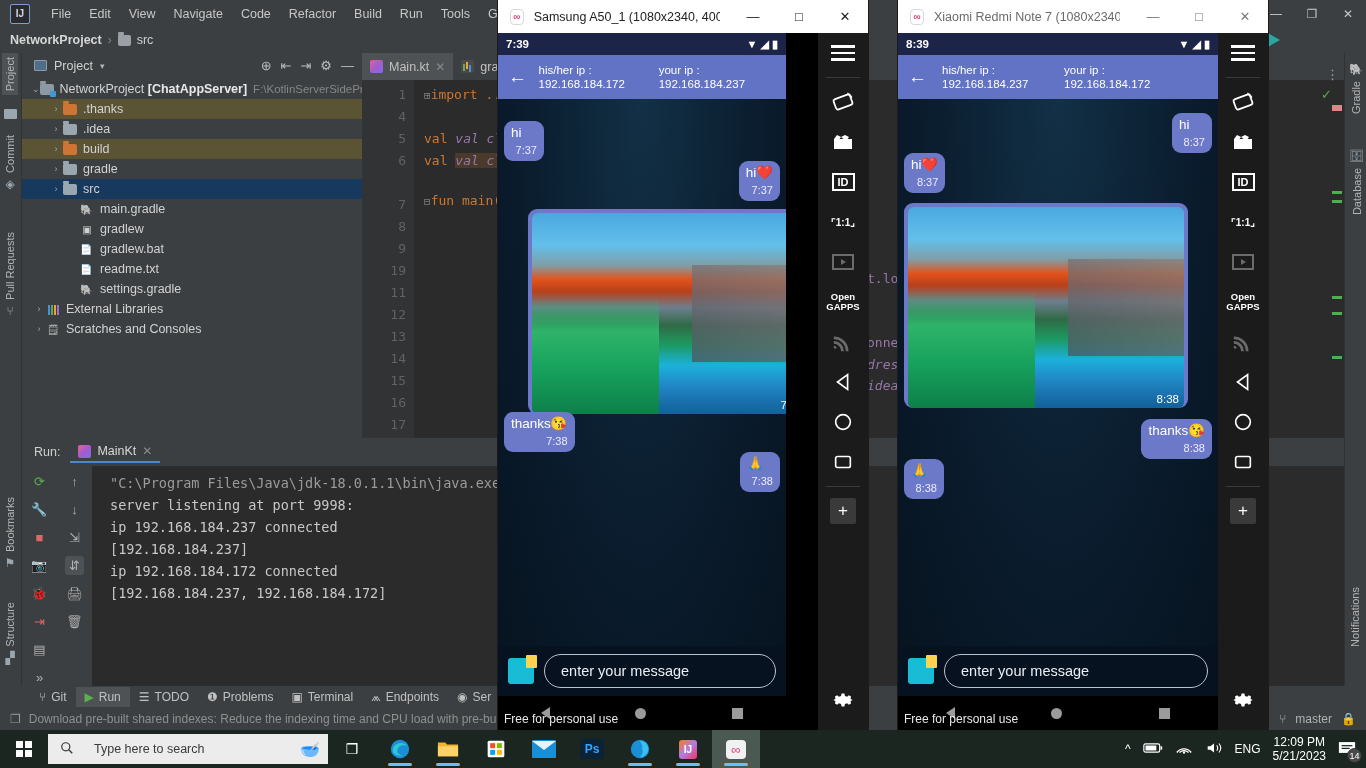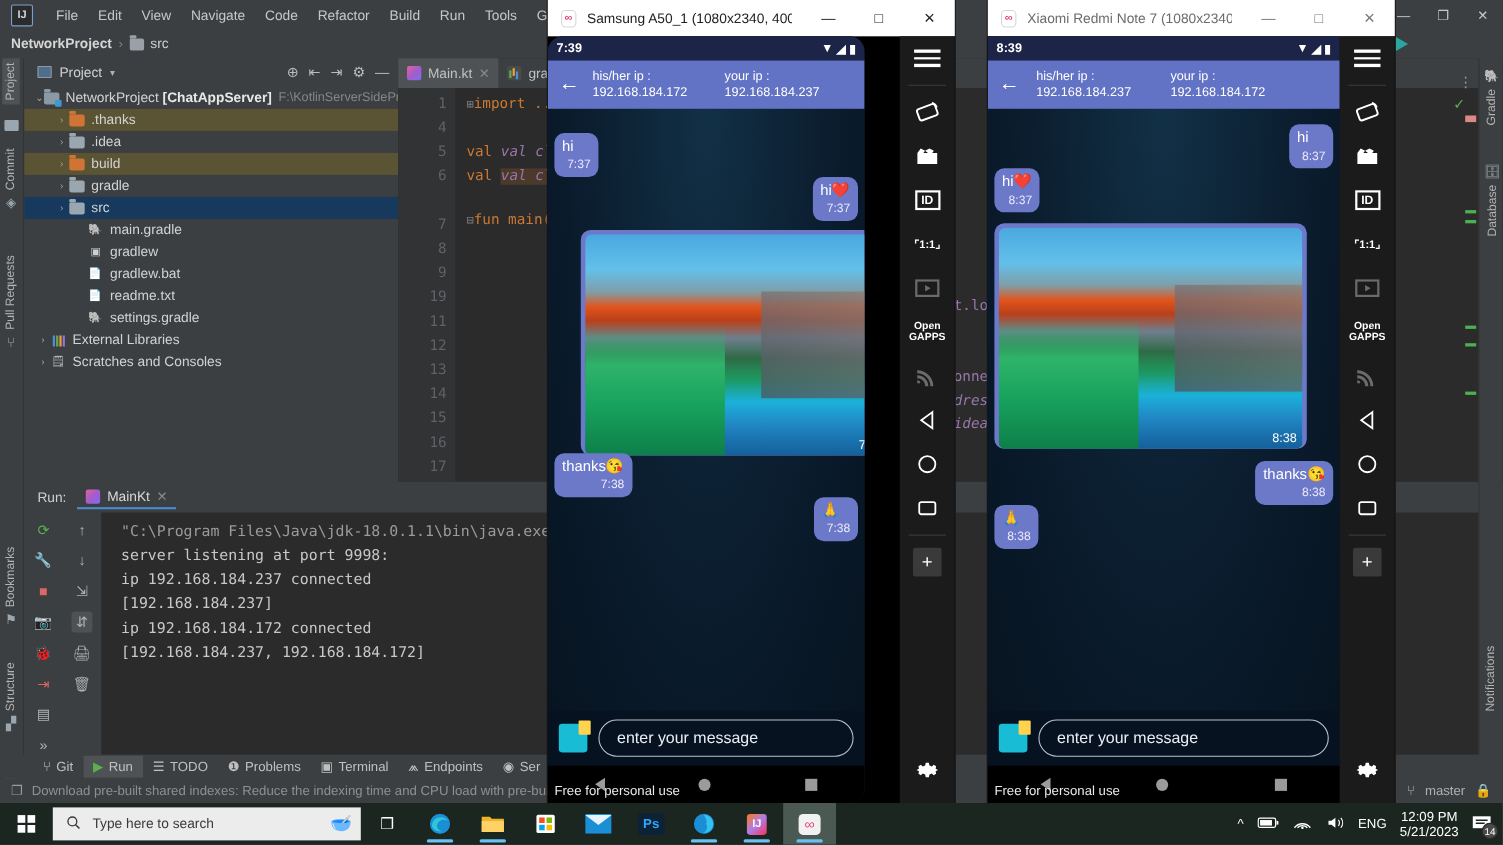--- a/index.html
+++ b/index.html
@@ -188,21 +188,21 @@
   .hamb i { display:block; height:2.5px; background:#fff; margin:4px 0;}
   .es-gapps { font-size:9.5px; font-weight:bold; line-height:10px; text-align:center; color:#fff;}
   .plusbox { width:26px;height:26px;background:#3a3a3a;display:flex;align-items:center;justify-content:center;
              color:#fff;font-size:17px;border-radius:2px;}
 
   
   .taskbar { position:absolute; left:0; top:730px; width:1366px; height:38px; background:#1b2620; display:flex; align-items:center;}
   .start { width:48px;height:38px;display:flex;align-items:center;justify-content:center;}
   .winlogo { width:16px;height:16px;display:grid;grid-template-columns:1fr 1fr;grid-template-rows:1fr 1fr;gap:2px;}
   .winlogo i { background:#ffffff; display:block;}
-  .searchbox { width:280px; height:30px; background:#ececec; display:flex; align-items:center; gap:10px; padding-left:12px;
+  .searchbox { width:280px; height:30px; background:#ececec; display:flex; align-items:center; gap:20px; padding-left:12px;
                color:#3a3a3a; font-size:12.5px;}
   .tbicon { width:48px;height:38px;display:flex;align-items:center;justify-content:center; position:relative;}
   .tbicon.run:after { content:""; position:absolute; bottom:2px; left:12px; width:24px; height:3px; background:#6ac0f0; border-radius:2px;}
   .tbicon.active { background:#4a5a52; }
   .tray { margin-left:auto; display:flex; align-items:center; gap:12px; padding-right:10px; color:#fff; font-size:12px;}
   .clock { text-align:center; line-height:14px; font-size:12px; }
   .badge { position:relative; }
   .badge .cnt { position:absolute; right:-6px; bottom:-5px; background:#4a4a4a; color:#fff; font-size:9px;
                 border-radius:50%; width:15px;height:15px; display:flex; align-items:center; justify-content:center;
                 border:1px solid #2a2a2a;}
@@ -529,21 +529,21 @@
     <div class="emu-title">
       <span class="app-ico">∞</span>
       <span class="ttxt">Samsung A50_1 (1080x2340, 400dpi) ...</span>
       <span class="wctl">
         <div>—</div>
         <div>□</div>
         <div>✕</div>
       </span>
     </div>
 
-    <div class="emu-screen" style="top:33px; width:288px; height:697px;border-radius:14px;">
+    <div class="emu-screen" style="top:33px; width:288px; height:697px;">
       <div class="statusline">
         <span>7:39</span>
         <span class="sright">
           <span>▼</span>
           <span>◢</span>
           <span>▮</span>
         </span>
       </div>
       <div class="appbar">
         <span class="back">←</span>

